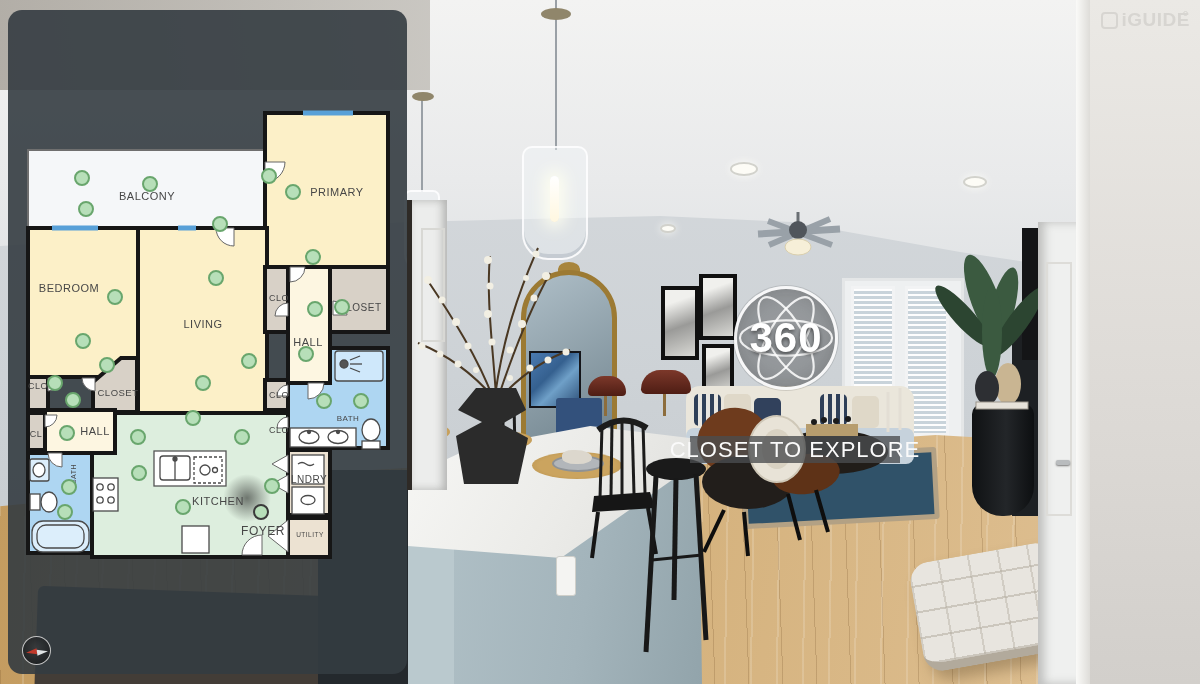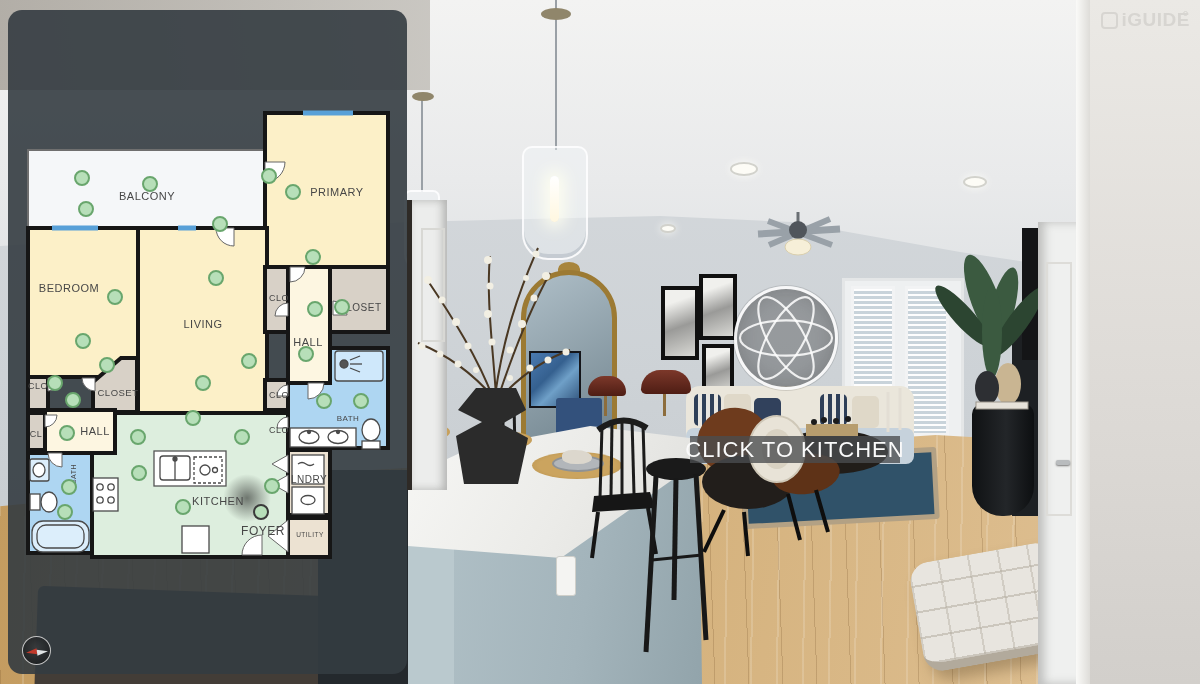--- a/index.html
+++ b/index.html
@@ -446,22 +446,23 @@
   </svg>
 
   <div class="badge">
     <svg viewBox="0 0 100 100">
       <g fill="none" stroke="rgba(255,255,255,.85)" stroke-width="2.2">
         <ellipse cx="50" cy="50" rx="47" ry="18"></ellipse>
         <ellipse cx="50" cy="50" rx="47" ry="18" transform="rotate(60 50 50)"></ellipse>
         <ellipse cx="50" cy="50" rx="47" ry="18" transform="rotate(120 50 50)"></ellipse>
       </g>
     </svg>
+    <span class="num">360</span>
   </div>
-  <div class="cta">CLICK TO KITCHEN</div>
+  <div class="cta">CLOSET TO EXPLORE</div>
 
   <div class="logo">
     <span class="mark">
         <i></i>
       </span>
     <span class="word">iGUIDE</span>
   </div>
 
   <div class="compass">
     <span class="needle-r"></span>

